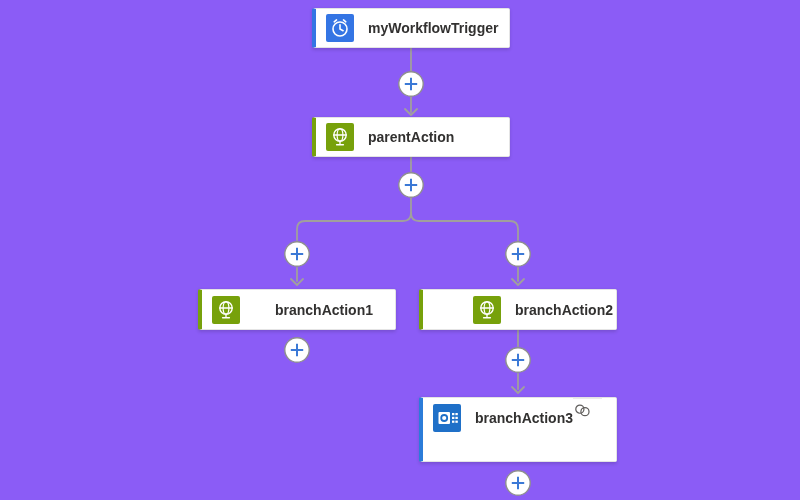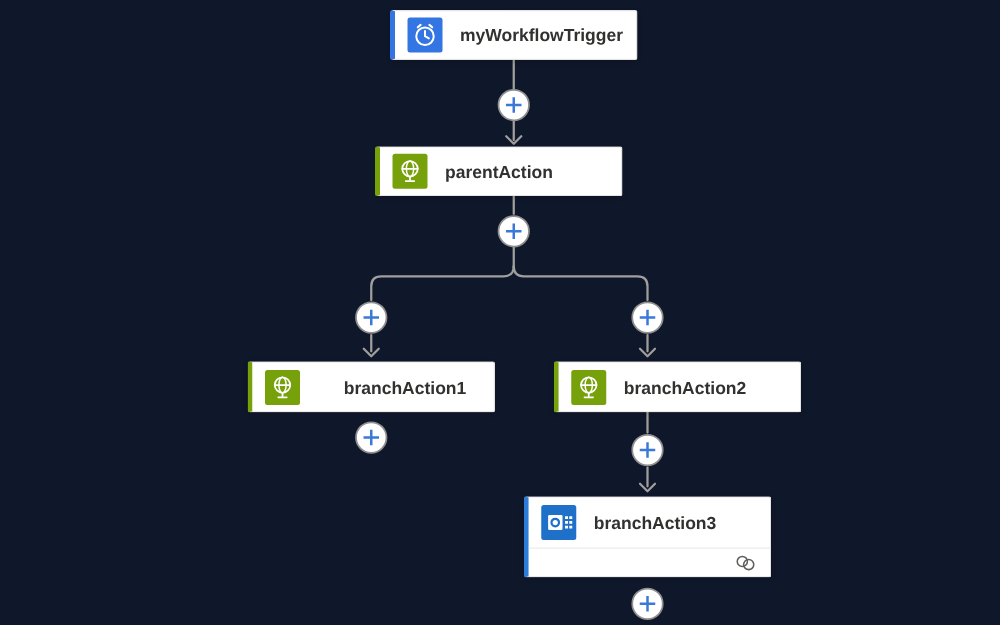--- a/index.html
+++ b/index.html
@@ -1,25 +1,25 @@
 <!DOCTYPE html>
 <html><head>
 <meta charset="utf-8">
 <style>
   html,body{margin:0;padding:0;background:#ffffff;}
   body{font-family:"Liberation Sans",sans-serif;}
-  .canvas{position:relative;width:800px;height:500px;background:#0f172a;overflow:hidden;}
+  .canvas{position:relative;width:800px;height:500px;background:#8b5cf6;overflow:hidden;}
   .wires{position:absolute;left:0;top:0;width:800px;height:500px;}
   .node{
     position:absolute;width:198px;height:41px;box-sizing:border-box;
     background:#ffffff;border:1px solid #e4e4e4;border-left-width:4px;border-left-style:solid;
     border-radius:2px;box-shadow:0 1.2px 3.6px rgba(0,0,0,.14);
     display:flex;align-items:center;cursor:pointer;
   }
-  .node.tall{height:65px;flex-direction:column;align-items:stretch;}
+  .node.tall{height:65px;flex-direction:row;align-items:stretch;}
   .nrow{display:flex;align-items:center;height:40px;flex:0 0 40px;}
   .nicon{width:28px;height:28px;border-radius:2px;margin-left:10px;flex:0 0 28px;
     display:flex;align-items:center;justify-content:center;}
   .nlabel{margin-left:14px;font-size:14px;font-weight:600;color:#323130;white-space:nowrap;}
   .nfooter{border-top:1px solid #ebebeb;height:23px;display:flex;align-items:center;
     justify-content:flex-end;padding-right:10px;}
   .plus{position:absolute;width:28px;height:28px;cursor:pointer;}
   svg{display:block;}
 </style>
 </head>
@@ -50,21 +50,21 @@
     <div class="nicon" style="background-color: rgb(52, 117, 228);">
       <svg viewBox="0 0 28 28" width="28" height="28">
         <circle cx="14" cy="15" r="7" fill="none" stroke="#fff" stroke-width="1.6"></circle>
         <path d="M14 10.8 V15 l3.1 1.7" fill="none" stroke="#fff" stroke-width="1.6" stroke-linecap="round"></path>
         <path d="M8.2 7.8 l2.3-1.9 M19.8 7.8 l-2.3-1.9" fill="none" stroke="#fff" stroke-width="1.6" stroke-linecap="round"></path>
       </svg>
     </div>
     <span class="nlabel">myWorkflowTrigger</span>
   </div>
 
-  <div class="node" style="left: 300px; top: 117px; height: 40px; border-left-color: rgb(119, 161, 11); text-align: center;">
+  <div class="node" style="left: 312px; top: 117px; height: 40px; border-left-color: rgb(119, 161, 11); text-align: center;">
     <div class="nicon" style="background-color: rgb(119, 161, 11);">
       <svg viewBox="0 0 28 28" width="28" height="28">
         <circle cx="14" cy="12" r="6.2" fill="none" stroke="#fff" stroke-width="1.4"></circle>
         <ellipse cx="14" cy="12" rx="2.9" ry="6.2" fill="none" stroke="#fff" stroke-width="1.2"></ellipse>
         <path d="M7.8 12 h12.4 M14 18.2 v2.4 M10.6 21.8 h6.8" fill="none" stroke="#fff" stroke-width="1.4" stroke-linecap="round"></path>
       </svg>
     </div>
     <span class="nlabel">parentAction</span>
   </div>
 
@@ -72,21 +72,21 @@
     <div class="nicon" style="background-color: rgb(119, 161, 11);">
       <svg viewBox="0 0 28 28" width="28" height="28">
         <circle cx="14" cy="12" r="6.2" fill="none" stroke="#fff" stroke-width="1.4"></circle>
         <ellipse cx="14" cy="12" rx="2.9" ry="6.2" fill="none" stroke="#fff" stroke-width="1.2"></ellipse>
         <path d="M7.8 12 h12.4 M14 18.2 v2.4 M10.6 21.8 h6.8" fill="none" stroke="#fff" stroke-width="1.4" stroke-linecap="round"></path>
       </svg>
     </div>
     <span class="nlabel">branchAction1</span>
   </div>
 
-  <div class="node" style="left: 443px; top: 289px; border-left-color: rgb(119, 161, 11);">
+  <div class="node" style="left: 419px; top: 289px; border-left-color: rgb(119, 161, 11); padding-left: 40px;">
     <div class="nicon" style="background-color: rgb(119, 161, 11);">
       <svg viewBox="0 0 28 28" width="28" height="28">
         <circle cx="14" cy="12" r="6.2" fill="none" stroke="#fff" stroke-width="1.4"></circle>
         <ellipse cx="14" cy="12" rx="2.9" ry="6.2" fill="none" stroke="#fff" stroke-width="1.2"></ellipse>
         <path d="M7.8 12 h12.4 M14 18.2 v2.4 M10.6 21.8 h6.8" fill="none" stroke="#fff" stroke-width="1.4" stroke-linecap="round"></path>
       </svg>
     </div>
     <span class="nlabel">branchAction2</span>
   </div>
 

